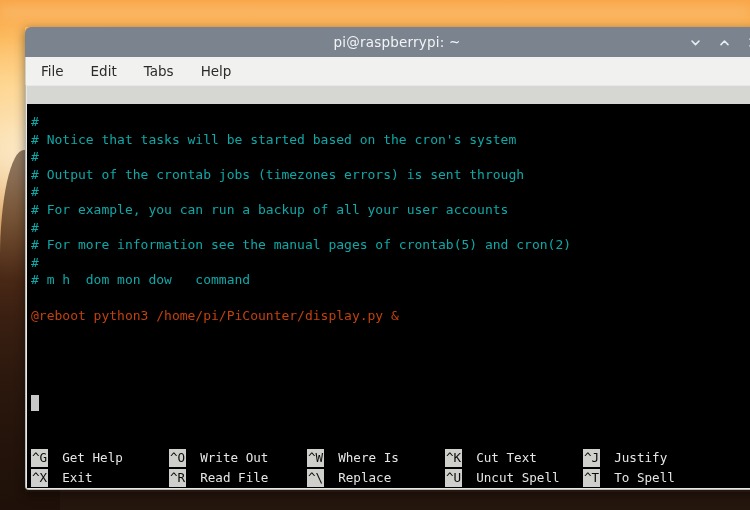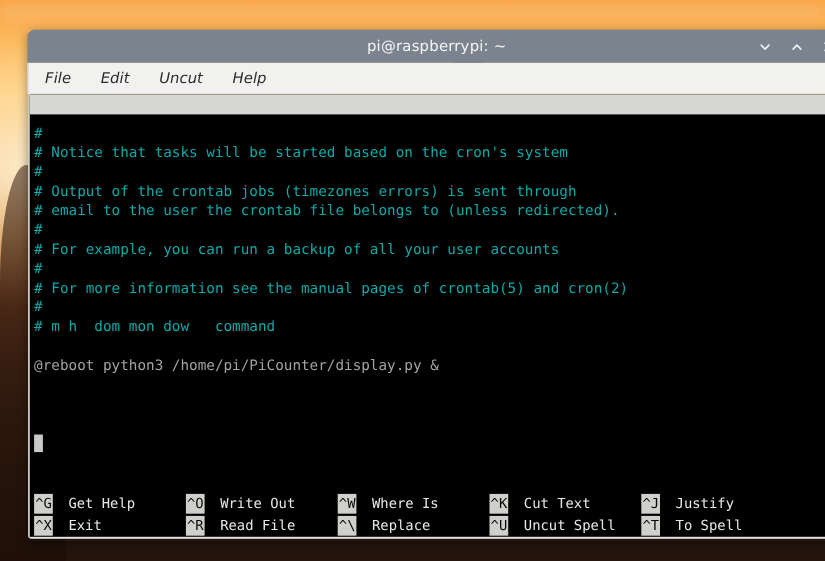--- a/index.html
+++ b/index.html
@@ -102,21 +102,20 @@
     display: flex;
     align-items: center;
     padding-left: 12px;
     gap: 21px;
   }
   #menubar .mi {
     font-size: 13.5px;
     color: #2b2b2b;
     padding: 2px 3px;
     user-select: none;
-    font-style: italic;
   }
 
   
   #termwrap {
     display: flex;
     height: 405px;
     background: #e8e8e6;
     border: 1px solid #b7b7b3;
     border-top: none;
     box-sizing: border-box;
@@ -153,21 +152,21 @@
     left: 0; top: 18px; right: 0;
     height: 332px;
     padding: 9px 0 0 4px;
     box-sizing: border-box;
   }
   #nano-text .ln {
     white-space: pre;
     height: 17.6px;
     color: #0fa8a8;
   }
-  #nano-text .ln.plain { color: #a3a3a3; }
+  #nano-text .ln.plain { color: #c2410c; }
   #nano-text .ln.blank { color: transparent; }
   #cursor {
     position: absolute;
     left: 4px;
     top: 309px;
     width: 8px;
     height: 16px;
     background: #c8c8c8;
   }
 
@@ -265,40 +264,39 @@
         <svg width="13" height="13" viewBox="0 0 13 13" aria-hidden="true">
           <path d="M3.2 3.2 L9.8 9.8 M9.8 3.2 L3.2 9.8" fill="none" stroke="#eef1f4" stroke-width="1.8" stroke-linecap="round"></path>
         </svg>
       </span>
     </div>
   </div>
 
   <div id="menubar">
     <span class="mi">File</span>
     <span class="mi">Edit</span>
-    <span class="mi">Uncut</span>
+    <span class="mi">Tabs</span>
     <span class="mi">Help</span>
   </div>
 
   <div id="termwrap">
 
     <div id="terminal">
 
       <div id="nano-header">
         
         
         
       </div>
 
       <div id="nano-text">
         <div class="ln">#</div>
         <div class="ln"># Notice that tasks will be started based on the cron's system</div>
         <div class="ln">#</div>
         <div class="ln"># Output of the crontab jobs (timezones errors) is sent through</div>
-        <div class="ln"># email to the user the crontab file belongs to (unless redirected).</div>
         <div class="ln">#</div>
         <div class="ln"># For example, you can run a backup of all your user accounts</div>
         <div class="ln">#</div>
         <div class="ln"># For more information see the manual pages of crontab(5) and cron(2)</div>
         <div class="ln">#</div>
         <div class="ln"># m h  dom mon dow   command</div>
         <div class="ln blank"> </div>
         <div class="ln plain">@reboot python3 /home/pi/PiCounter/display.py &amp;</div>
       </div>
 

